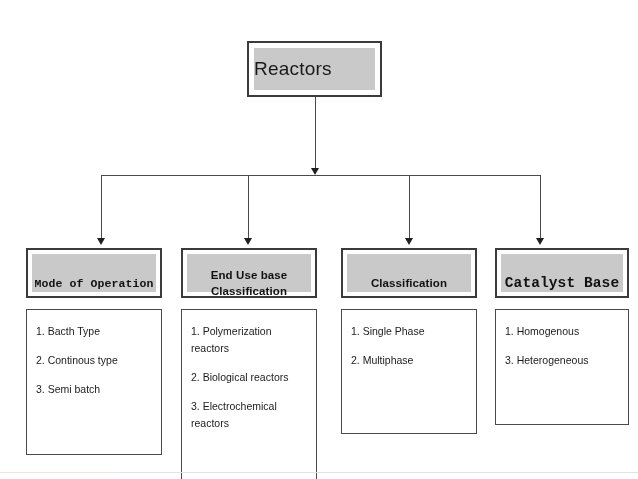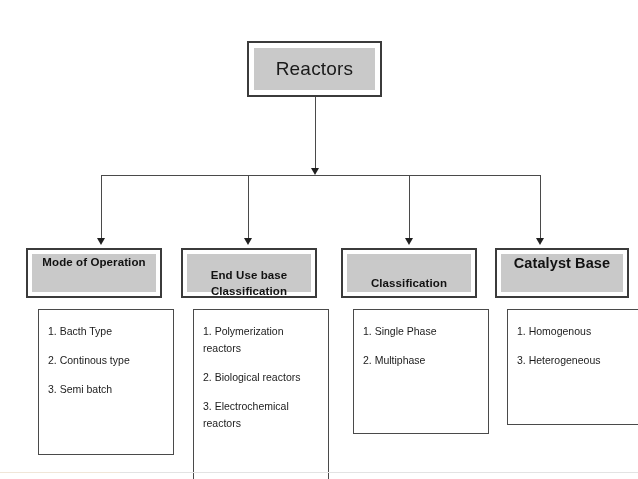--- a/index.html
+++ b/index.html
@@ -32,21 +32,20 @@
   }
   .root-fill {
     position: absolute;
     left: 5px;
     top: 5px;
     right: 5px;
     bottom: 5px;
     background: #c9c9c9;
     display: flex;
     align-items: center;
-    justify-content: center;
   }
   .root-label {
     font-size: 19px;
     font-weight: 400;
     color: #1a1a1a;
     letter-spacing: 0.2px;
     white-space: nowrap;
   }
 
   
@@ -101,33 +100,33 @@
     line-height: 16px;
     white-space: nowrap;
     letter-spacing: 0.1px;
   }
   .head-fill.big .head-line {
     font-size: 14.5px;
     line-height: 18px;
     font-weight: bold;
   }
   .head-fill.single {
-    justify-content: flex-start;
+    justify-content: flex-end;
     padding-top: 0;
+    font-family: Liberation Mono, monospace;
   }
 
   .body-box {
     position: absolute;
     left: 0;
     border: 1px solid #4a4a4a;
     background: #ffffff;
     box-sizing: border-box;
     width: 100%;
     padding: 13px 8px 8px 9px;
-    margin-left: 12px;
   }
   .body-item {
     font-size: 10.5px;
     color: #1b1b1b;
     line-height: 17px;
     margin-bottom: 12px;
     max-width: 125px;
   }
   .body-item:last-child { margin-bottom: 0; }
 

